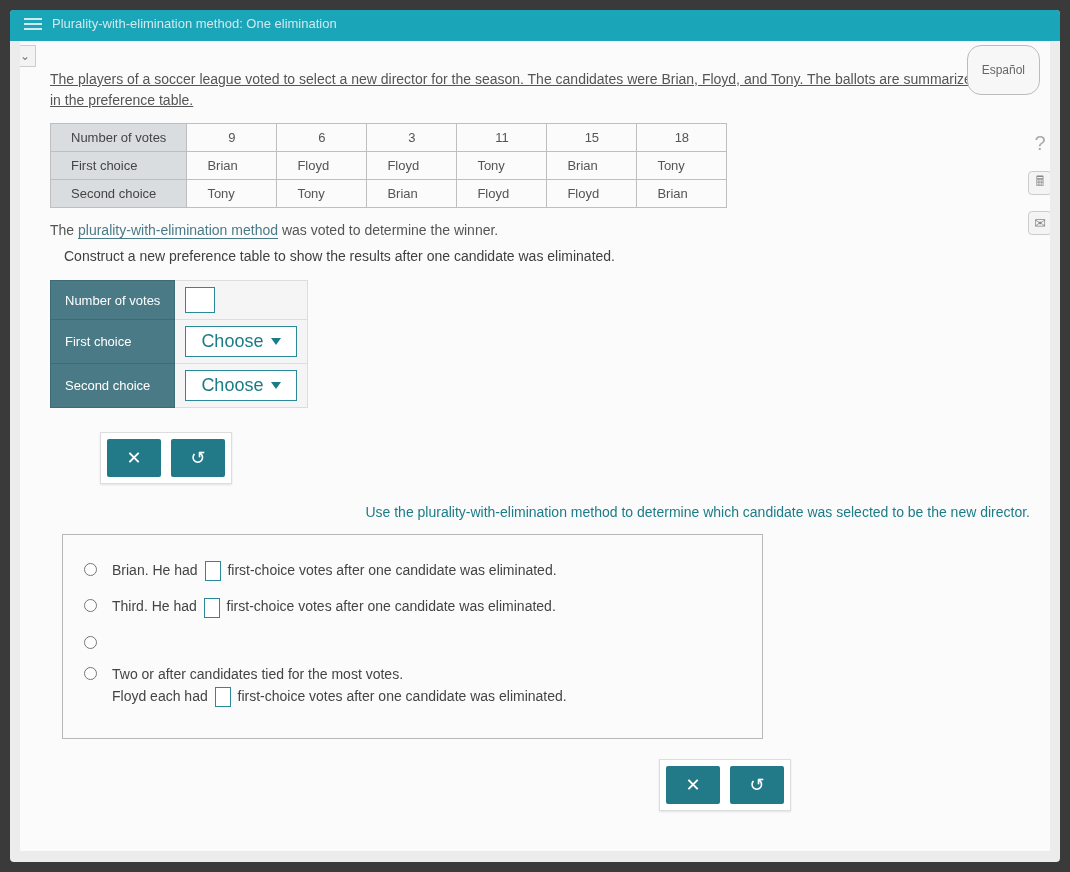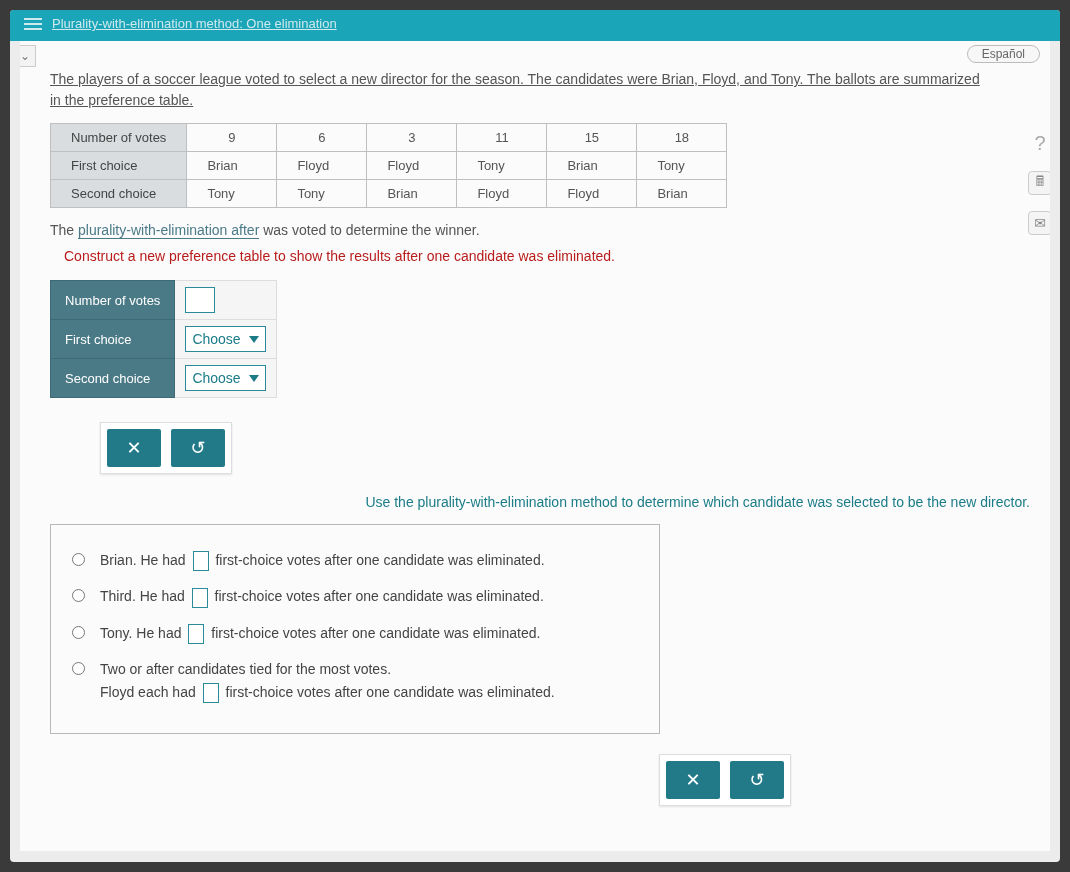--- a/index.html
+++ b/index.html
@@ -18,21 +18,20 @@
     position: relative;
   }
   .header-bar {
     background: #1aa5b8;
     color: #cfe9ed;
     font-size: 13px;
     padding: 6px 14px 10px 14px;
     display: flex;
     align-items: center;
     gap: 10px;
-    text-decoration: underline;
   }
   .hamburger {
     display: inline-flex;
     flex-direction: column;
     gap: 3px;
     width: 18px;
   }
   .hamburger span {
     height: 2px;
     background: #cfe9ed;
@@ -46,21 +45,21 @@
     height: 810px;
     overflow: hidden;
   }
   .lang-pill {
     position: absolute;
     top: 4px;
     right: 10px;
     background: #f7f7f7;
     border: 1px solid #bbb;
     border-radius: 14px;
-    padding: 1px 14px;
+    padding: 17px 14px;
     font-size: 12px;
     color: #666;
   }
   .chevron-box {
     position: absolute;
     top: 4px;
     left: -6px;
     width: 22px;
     height: 22px;
     border: 1px solid #ccc;
@@ -127,21 +126,21 @@
   .method-line {
     color: #555;
     font-size: 14px;
     margin: 14px 0 10px 10px;
   }
   .method-line .link {
     color: #4a7a88;
     border-bottom: 1px solid #4a7a88;
   }
   .instruction {
-    color: #b91c1c;
+    color: #404040;
     font-size: 14px;
     margin: 10px 0 16px 24px;
   }
   table.build {
     border-collapse: collapse;
     margin-left: 10px;
   }
   table.build th {
     background: #4b7a87;
     color: #fff;
@@ -161,22 +160,22 @@
     height: 26px;
     border: 1px solid #2a8a9a;
     background: #fff;
     display: inline-block;
     vertical-align: middle;
   }
   .choose-select {
     border: 1px solid #2a8a9a;
     color: #1b7c88;
     background: #fff;
-    font-size: 14px;
-    padding: 4px 6px;
+    font-size: 18px;
+    padding: 4px 15px;
     display: inline-flex;
     align-items: center;
     gap: 8px;
     cursor: pointer;
   }
   .tri-down {
     width: 0; height: 0;
     border-left: 5px solid transparent;
     border-right: 5px solid transparent;
     border-top: 7px solid #1b7c88;
@@ -205,22 +204,22 @@
     border-radius: 2px;
   }
   .q2 {
     color: #1b7c88;
     font-size: 14px;
     margin: 6px 0 14px 10px;
     text-align: right;
   }
   .radio-panel {
     border: 1px solid #b8b8b8;
-    margin-left: 10px;
-    width: 610px;
+    margin-left: 22px;
+    width: 701px;
     padding: 10px 32px 16px 16px;
   }
   .opt {
     display: flex;
     align-items: flex-start;
     gap: 12px;
     margin: 14px 0;
     color: #444;
     font-size: 14px;
   }
@@ -304,21 +303,21 @@
         <td>Tony</td>
         <td>Brian</td>
         <td>Floyd</td>
         <td>Floyd</td>
         <td>Brian</td>
       </tr>
     </tbody>
       </table>
 
     <div class="method-line">
-      <span>The </span><span class="link">plurality-with-elimination after</span><span> was voted to determine the winner.</span>
+      <span>The </span><span class="link">plurality-with-elimination method</span><span> was voted to determine the winner.</span>
     </div>
 
     <div class="instruction">Construct a new preference table to show the results after one candidate was eliminated.</div>
 
     <table class="build">
       <tbody>
           <tr>
         <th>Number of votes</th>
         <td><span class="num-input"></span></td>
       </tr>
@@ -358,23 +357,20 @@
         </span>
       </label>
       <label class="opt">
         <input type="radio" name="ans" style="">
         <span class="txt">
           <span>Third. He had </span><span class="small-box"></span><span> first-choice votes after one candidate was eliminated.</span>
         </span>
       </label>
       <label class="opt">
         <input type="radio" name="ans" style="">
-        <span class="txt">
-          <span>Tony. He had </span><span class="small-box"></span><span> first-choice votes after one candidate was eliminated.</span>
-        </span>
       </label>
       <label class="opt">
         <input type="radio" name="ans" style="">
         <span class="txt">
           <span>Two or after candidates tied for the most votes.</span><br>
           <span>Floyd each had </span><span class="small-box"></span><span> first-choice votes after one candidate was eliminated.</span>
         </span>
       </label>
     </div>
 

